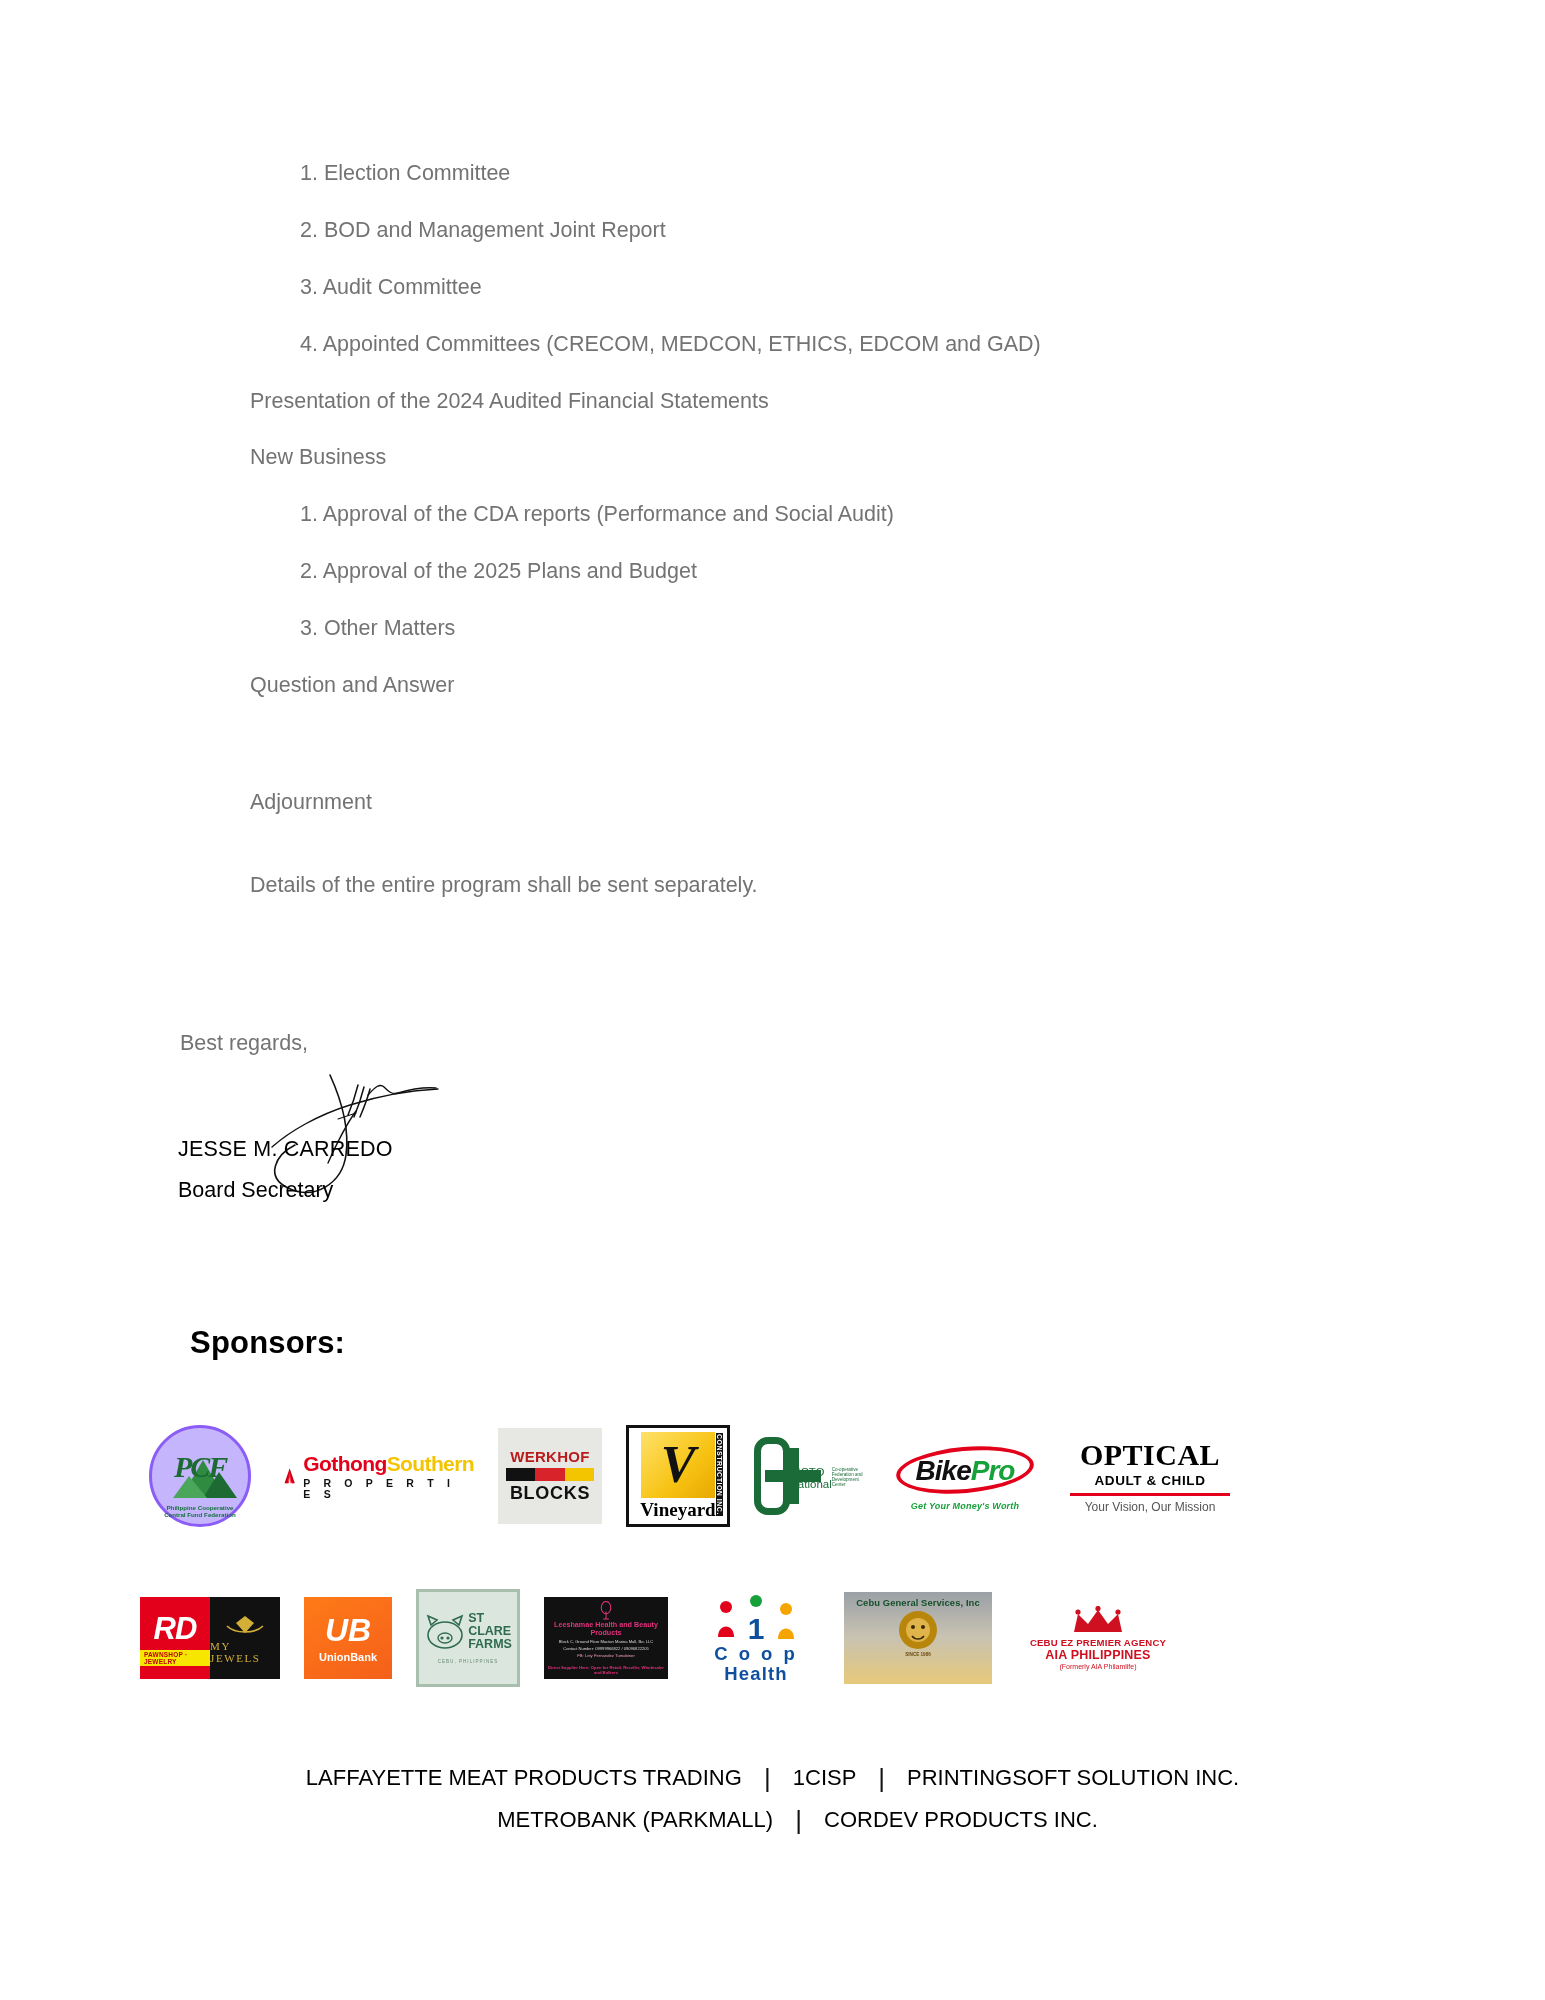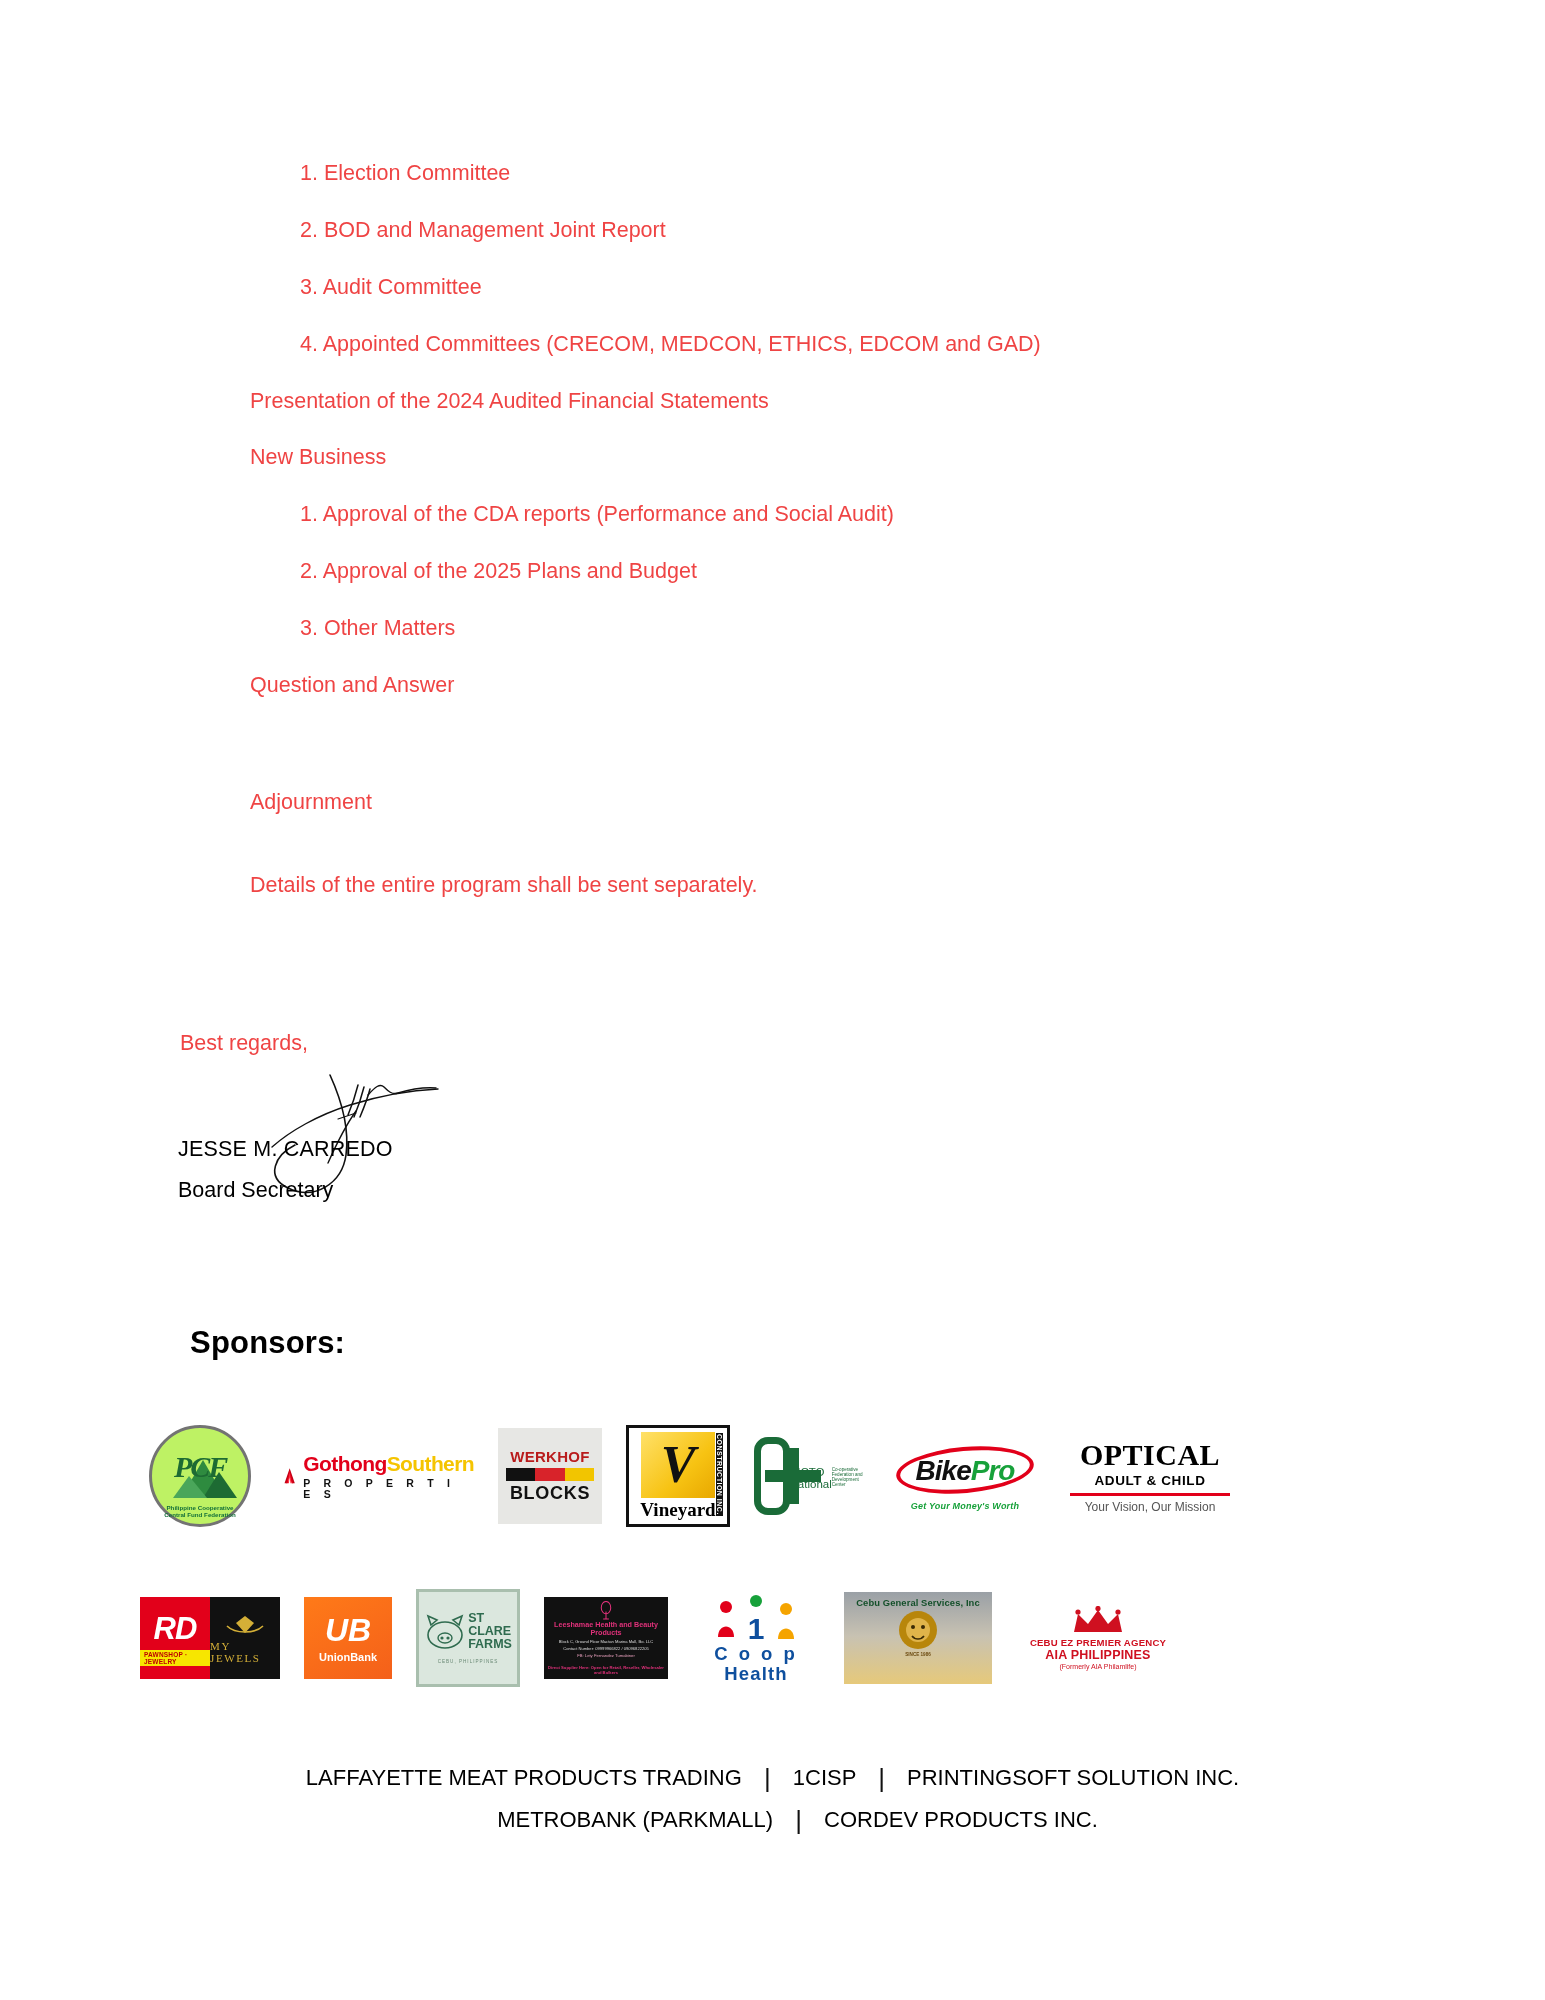--- a/index.html
+++ b/index.html
@@ -11,21 +11,21 @@
     font-family: "Liberation Sans", sans-serif;
     color: #000000;
     position: relative;
     overflow: hidden;
   }
 
   .page { position: relative; width: 1545px; height: 2000px; }
 
   
   .agenda { position: absolute; left: 0; top: 160px; width: 1545px; }
-  .line { font-size: 21.5px; line-height: 1.25; color: #ef4444; white-space: nowrap; }
+  .line { font-size: 21.5px; line-height: 1.25; color: #737373; white-space: nowrap; }
   .lvl1 { margin-left: 300px; margin-bottom: 30px; }
   .gap-md { height: 60px; }
 
   
   .details { position: absolute; left: 250px; top: 872px; font-size: 21.5px; }
   .regards { position: absolute; left: 180px; top: 1030px; font-size: 21.5px; }
 
   .sigwrap { position: absolute; left: 170px; top: 1055px; width: 400px; height: 150px; }
   .sigwrap svg { display: block; }
 
@@ -46,23 +46,23 @@
     position: relative;
     display: flex; align-items: center; justify-content: center;
     flex: 0 0 auto;
     overflow: hidden;
   }
 
   
   .pccf { width: 120px; height: 110px; }
   .pccf .circle {
     width: 102px; height: 102px; border-radius: 50%;
-    border: 3px solid #737373; position: relative;
+    border: 3px solid #8b5cf6; position: relative;
     display: flex; align-items: flex-end; justify-content: center;
-    background: #bef264;
+    background: #c4b5fd;
   }
   .pccf .mountain {
     position: absolute; left: 17px; bottom: 22px; width: 70px; height: 44px;
   }
   .pccf .pccf-txt {
     position: absolute; bottom: 6px; left: 0; right: 0;
     font-size: 6.2px; font-weight: bold; color: #14703a; text-align: center;
     line-height: 1.15;
   }
   .pccf .pcf-letters {

